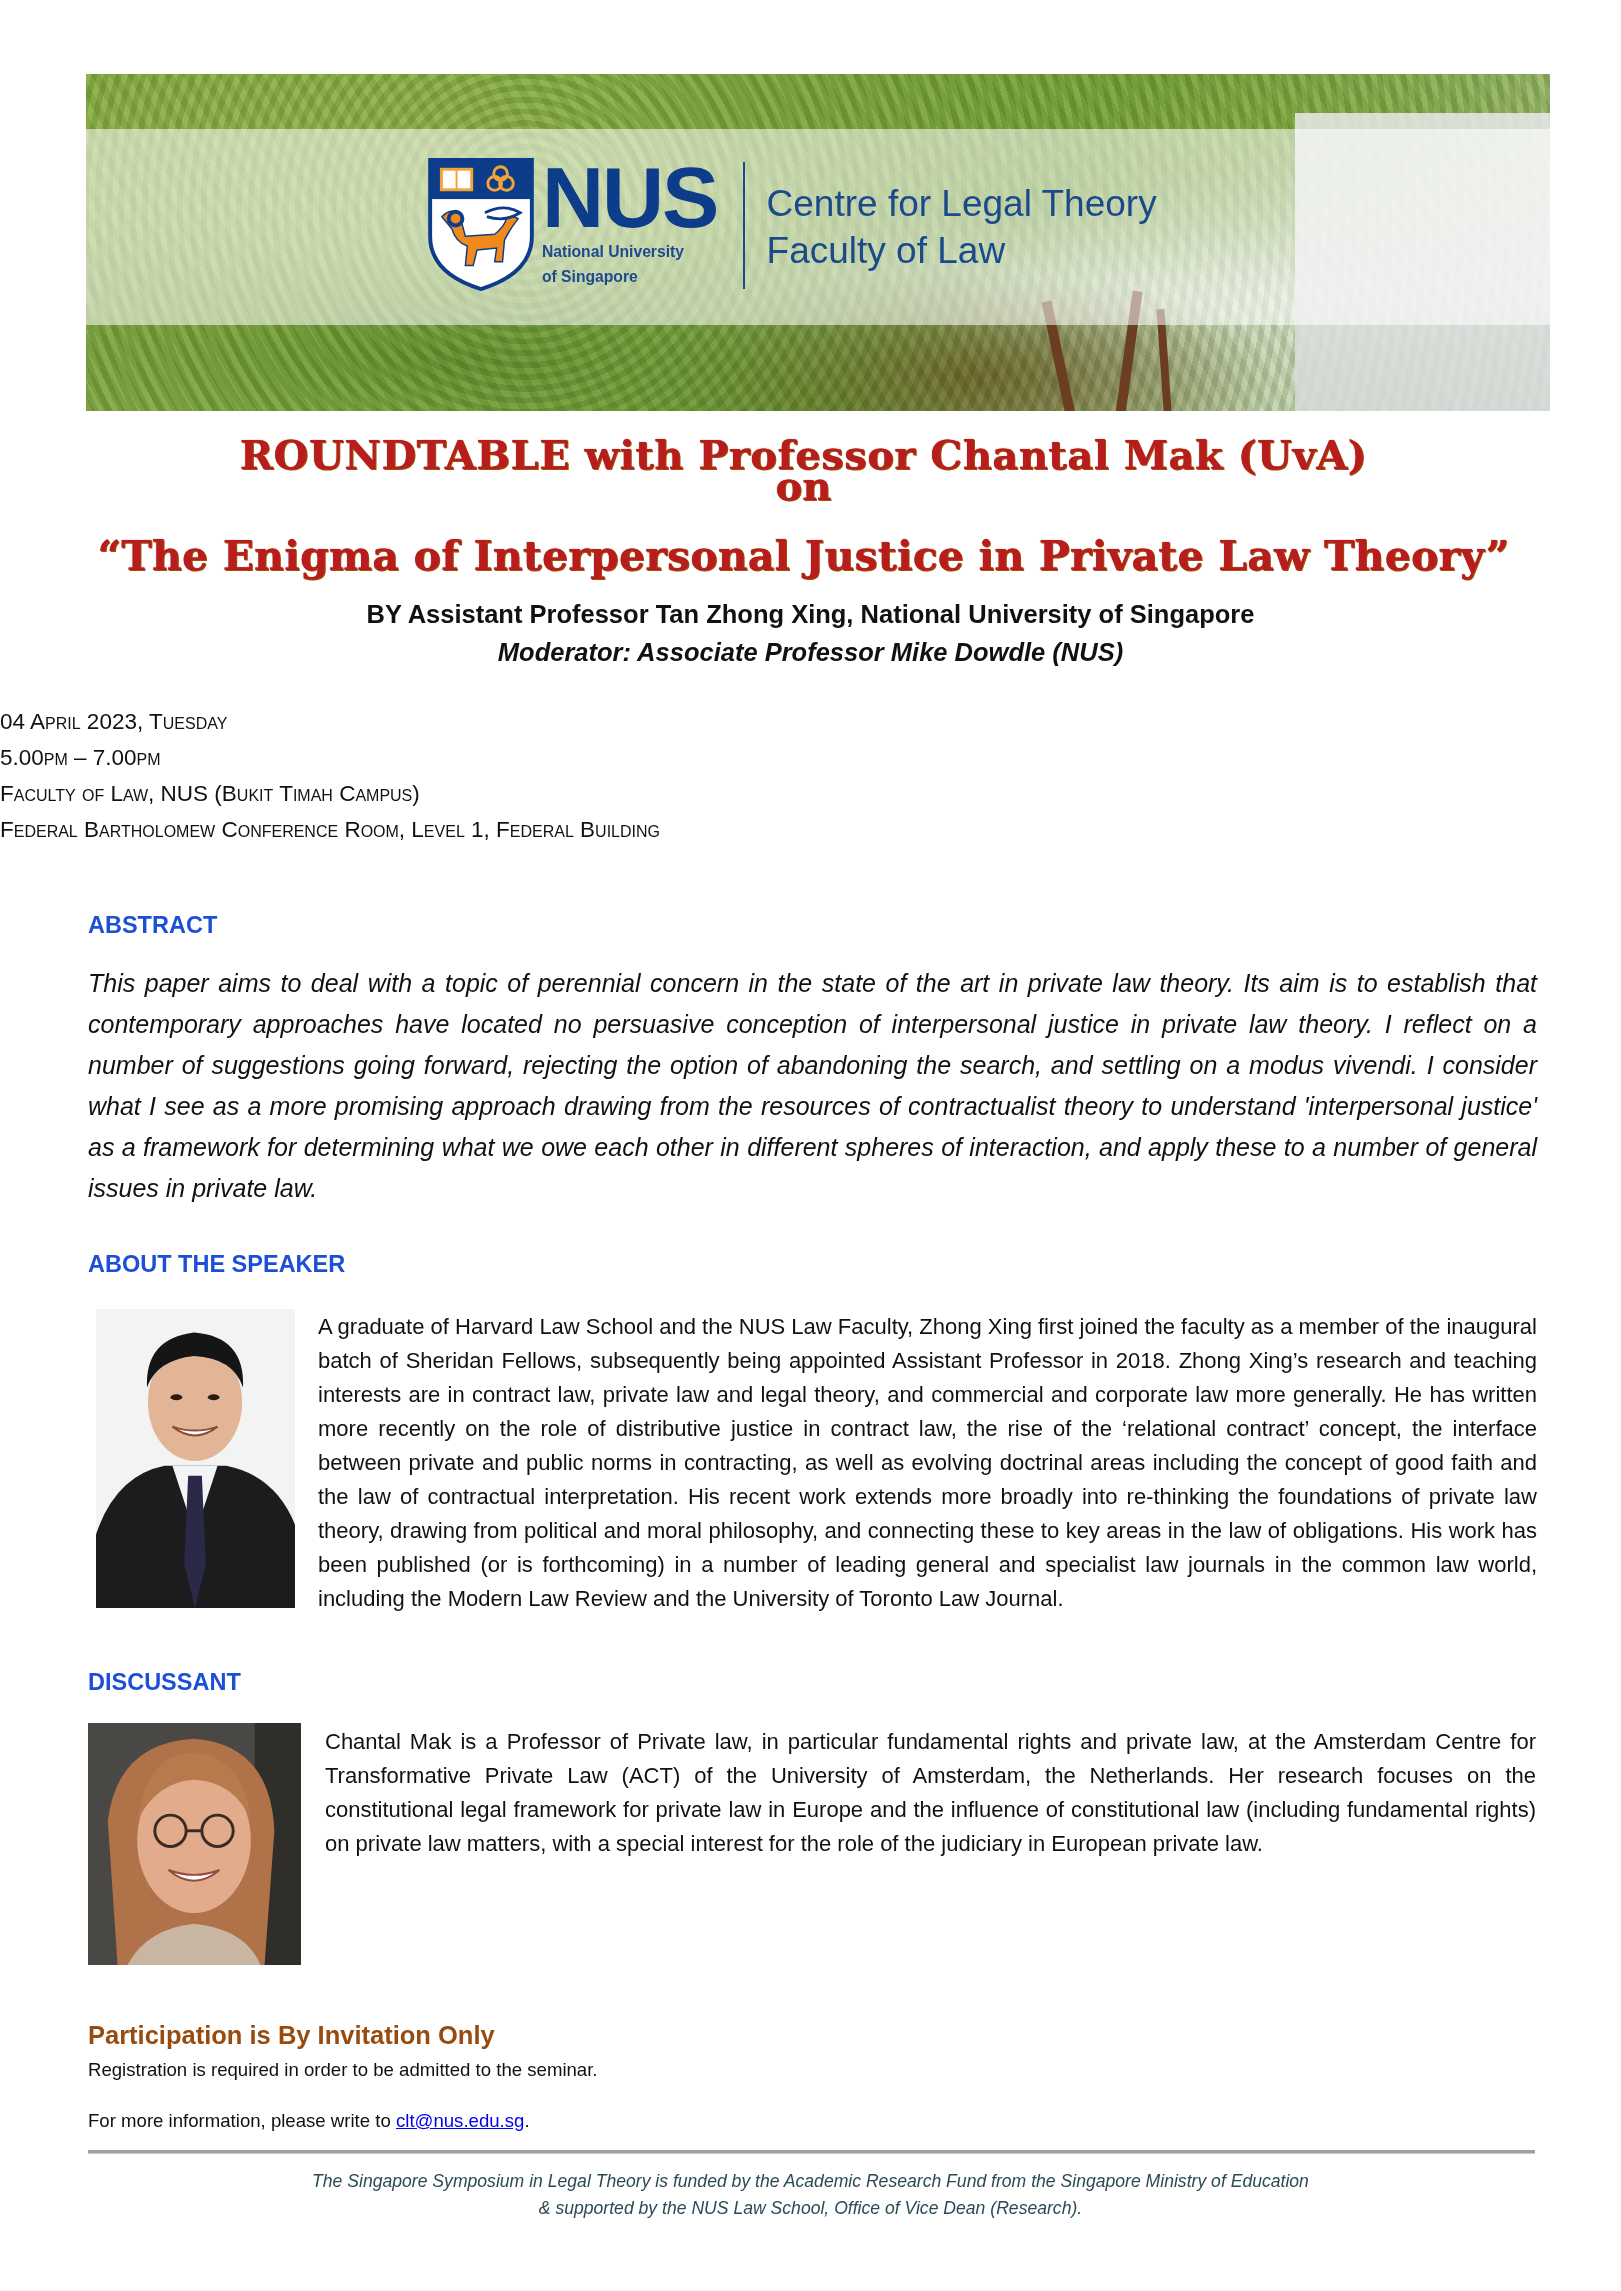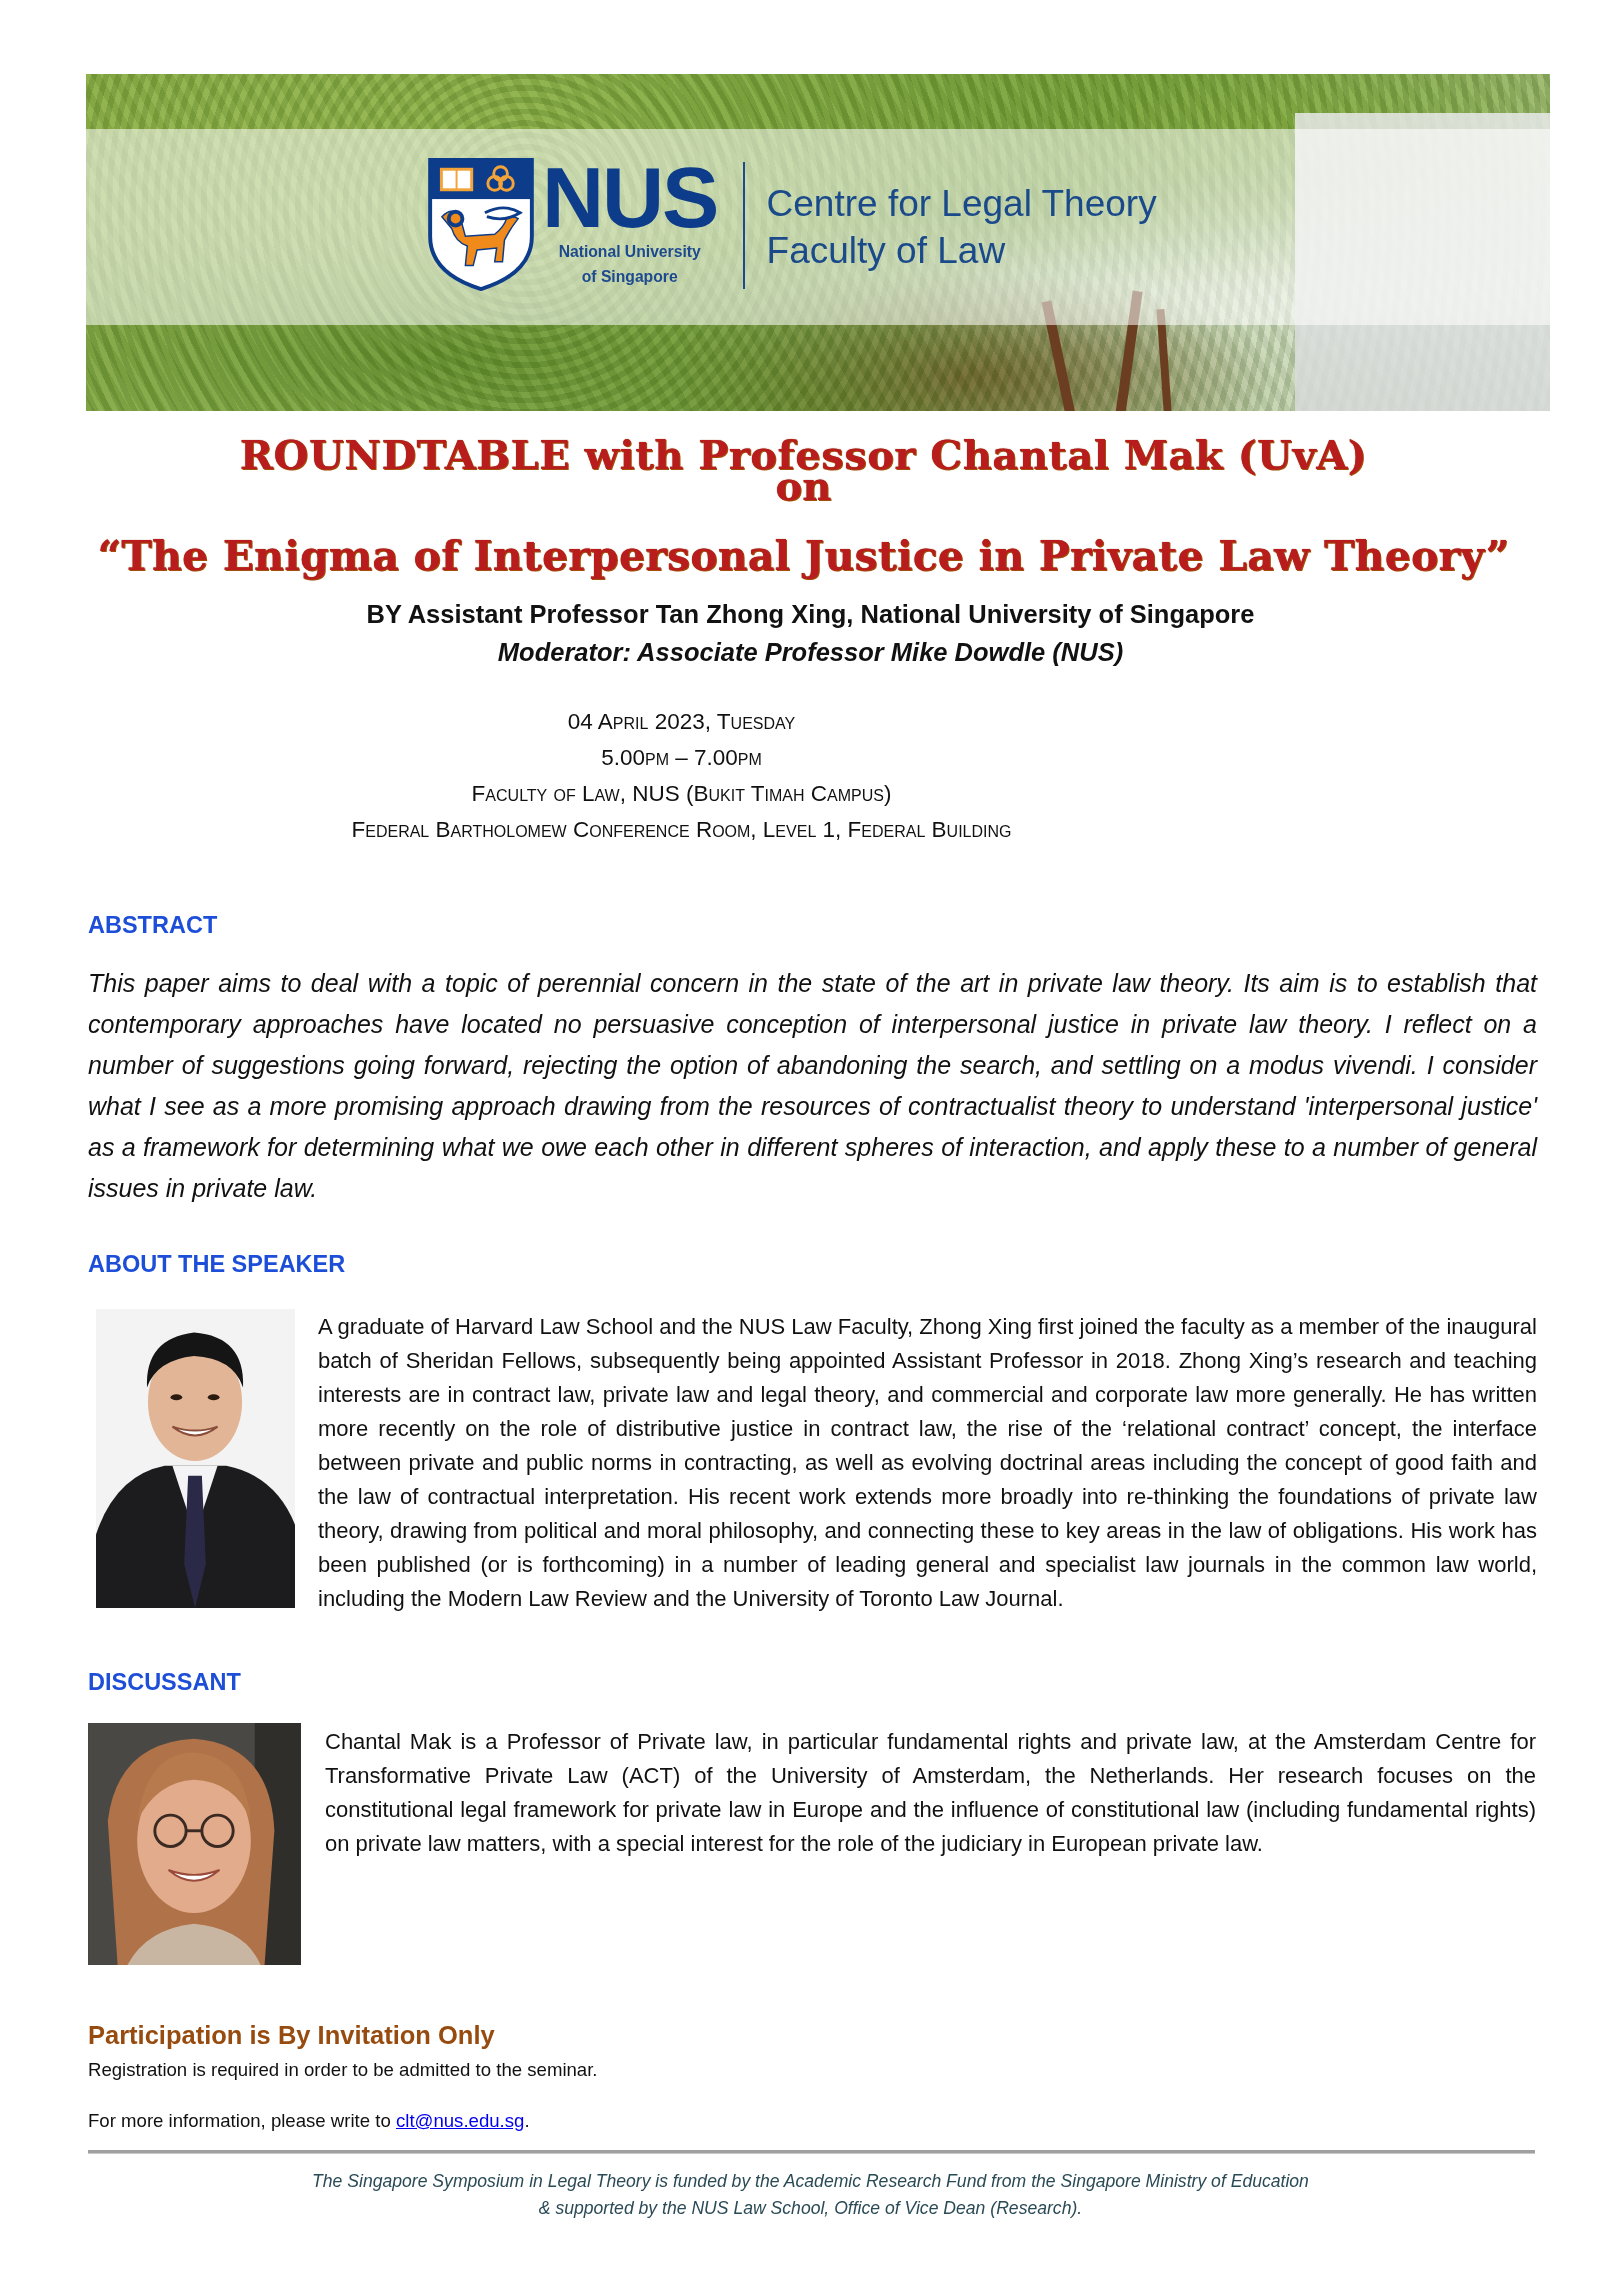--- a/index.html
+++ b/index.html
@@ -36,41 +36,41 @@
   .banner .overlay {
     position: absolute; left: 0; top: 55px; width: 100%; height: 196px;
     background: rgba(255,255,255,0.55);
   }
   .logo-wrap {
     position: absolute; left: 426px; top: 158px; height: 139px; display: flex; align-items: flex-start;
   }
   .shield {
     width: 110px; height: 133px; position: relative;
   }
-  .nus-text { margin-left: 5.9px; display: flex; flex-direction: column; text-align: center; }
+  .nus-text { margin-left: 5.9px; display: flex; flex-direction: column; }
   .nus-big { font-family: "Liberation Sans", sans-serif; font-weight: 700; font-size: 86px; color: #0d3c8a; line-height: 78px; letter-spacing: -2px; }
   .nus-small { font-family: "Liberation Sans", sans-serif; font-weight: 700; font-size: 15.7px; color: #1d4a8f; line-height: 19.6px; margin-top: 5.9px; }
   .logo-divider { width: 2px; height: 127px; background: #1d4a8f; margin-left: 25.5px; margin-top: 3.9px; }
   .centre-text { margin-left: 21.6px; margin-top: 21.6px; color: #1a4a8a; font-family: "Liberation Sans", sans-serif; font-size: 37px; line-height: 47px; }
 
   
   .title {
     position: absolute; left: 0; width: 1607px; text-align: center;
     font-family: "DejaVu Serif", serif; font-weight: 700;
     color: #b91c1c;
     text-shadow: 1px 1px 0 #a24f08, 0 0 1px #7a3a05;
   }
   .t1 { top: 431px; font-size: 40px; letter-spacing: 0.5px; }
   .t2 { top: 462px; font-size: 40px; }
   .t3 { top: 532px; font-size: 41px; letter-spacing: 0.2px; }
 
   .byline { position: absolute; left: 0; width: 1621px; text-align: center; top: 600px; font-size: 25.5px; font-weight: 700; color: #111; }
   .moderator { position: absolute; left: 0; width: 1621px; text-align: center; top: 638px; font-size: 25.5px; font-weight: 700; font-style: italic; color: #111; }
 
-  .details { position: absolute; left: 0; width: 1363px; top: 704px; text-align: center; font-size: 22.5px; line-height: 36px; color: #111; font-variant: small-caps; }
+  .details { position: absolute; left: 0; width: 1363px; top: 704px; font-size: 22.5px; line-height: 36px; color: #111; font-variant: small-caps; }
 
   .section-head { position: absolute; left: 88px; font-size: 23.5px; font-weight: 700; color: #1d4ed8; }
 
   .abstract { position: absolute; left: 88px; top: 963px; width: 1449px; font-size: 25px; line-height: 41px; text-align: justify; color: #111; font-style: italic; }
 
   .photo { position: absolute; overflow: hidden; }
   .photo-speaker { left: 96px; top: 1309px; width: 199px; height: 299px; background: linear-gradient(180deg,#f4f4f4 0%, #f0f0f0 40%, #fafafa 100%); }
   .photo-discussant { left: 88px; top: 1723px; width: 213px; height: 242px; background: linear-gradient(90deg,#3b3a36 0%, #6b625a 12%, #9d7f62 30%, #b08a6a 60%, #5c5650 88%, #2e2d2a 100%); }
 
   .bio { position: absolute; font-size: 22px; line-height: 34px; text-align: justify; color: #111; }

